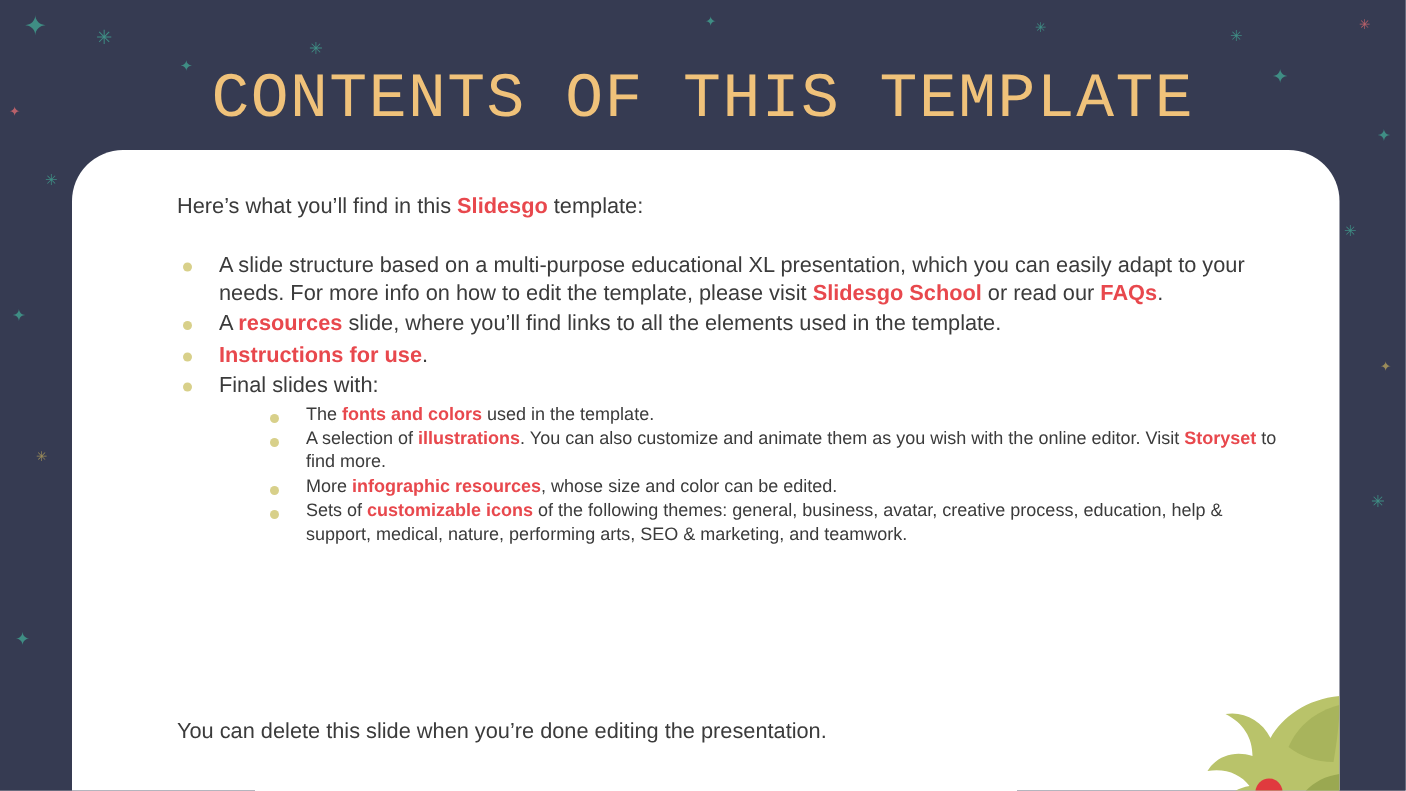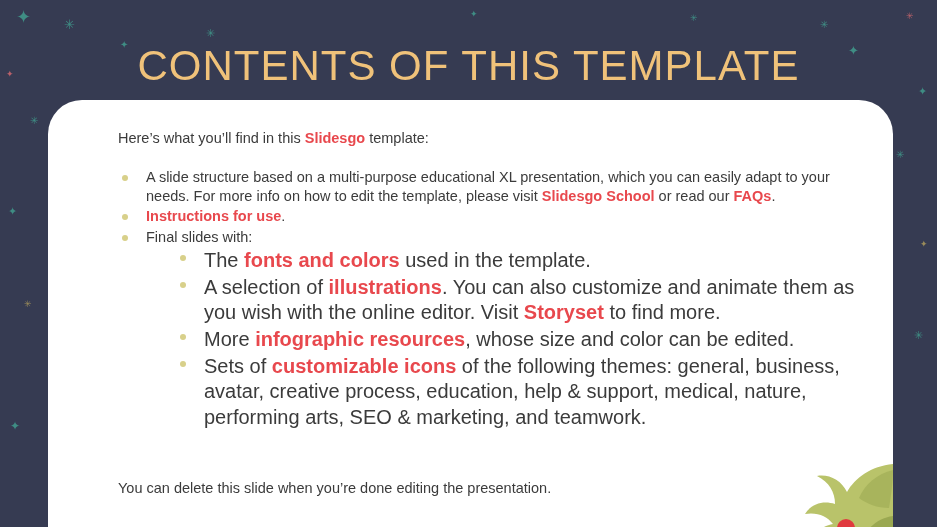--- a/index.html
+++ b/index.html
@@ -35,21 +35,21 @@
 
   #title {
     position: absolute;
     top: 42px;
     left: 0;
     width: 937px;
     text-align: center;
     color: #f0c27a;
     font-size: 42px;
     letter-spacing: 1px;
-    font-family: Liberation Sans, sans-serif;
+    font-family: Liberation Mono, monospace;
     font-weight: 400;
     white-space: nowrap;
   }
 
   #card {
     position: absolute;
     left: 48px;
     top: 100px;
     width: 845px;
     height: 450px;
@@ -99,21 +99,21 @@
     border-radius: 50%;
     background: #d8d08a;
   }
   ul.lvl2 {
     list-style: none;
     margin: 2px 0 0 0;
     padding: 0 0 0 30px;
   }
   ul.lvl2 > li {
     position: relative;
-    font-size: 20px;
+    font-size: 12px;
     color: #3b3b3b;
     line-height: 1.28;
     margin-bottom: 1px;
     padding-left: 28px;
   }
   ul.lvl2 > li::before {
     content: "";
     position: absolute;
     left: 4px;
     top: 7px;
@@ -162,20 +162,21 @@
   <div id="title">CONTENTS OF THIS TEMPLATE</div>
 
   <div id="card">
 
     <p class="intro">
       <span>Here’s what you’ll find in this </span><span class="red">Slidesgo</span><span> template:</span>
     </p>
 
     <ul class="lvl1" id="bullet-list">
         <li><span>A slide structure based on a multi-purpose educational XL presentation, which you can easily adapt to your needs. For more info on how to edit the template, please visit </span><span class="red">Slidesgo School</span><span> or read our </span><span class="red">FAQs</span><span>.</span></li>
+        <li><span>A </span><span class="red">resources</span><span> slide, where you’ll find links to all the elements used in the template.</span></li>
         <li><span class="red">Instructions for use</span><span>.</span></li>
         <li><span>Final slides with:</span><ul class="lvl2">
             <li><span>The </span><span class="red">fonts and colors</span><span> used in the template.</span></li>
             <li><span>A selection of </span><span class="red">illustrations</span><span>. You can also customize and animate them as you wish with the online editor. Visit </span><span class="red">Storyset</span><span> to find more.</span></li>
             <li><span>More </span><span class="red">infographic resources</span><span>, whose size and color can be edited.</span></li>
             <li><span>Sets of </span><span class="red">customizable icons</span><span> of the following themes: general, business, avatar, creative process, education, help &amp; support, medical, nature, performing arts, SEO &amp; marketing, and teamwork.</span></li>
           </ul></li>
       </ul>
 
     <p class="outro">You can delete this slide when you’re done editing the presentation.</p>

